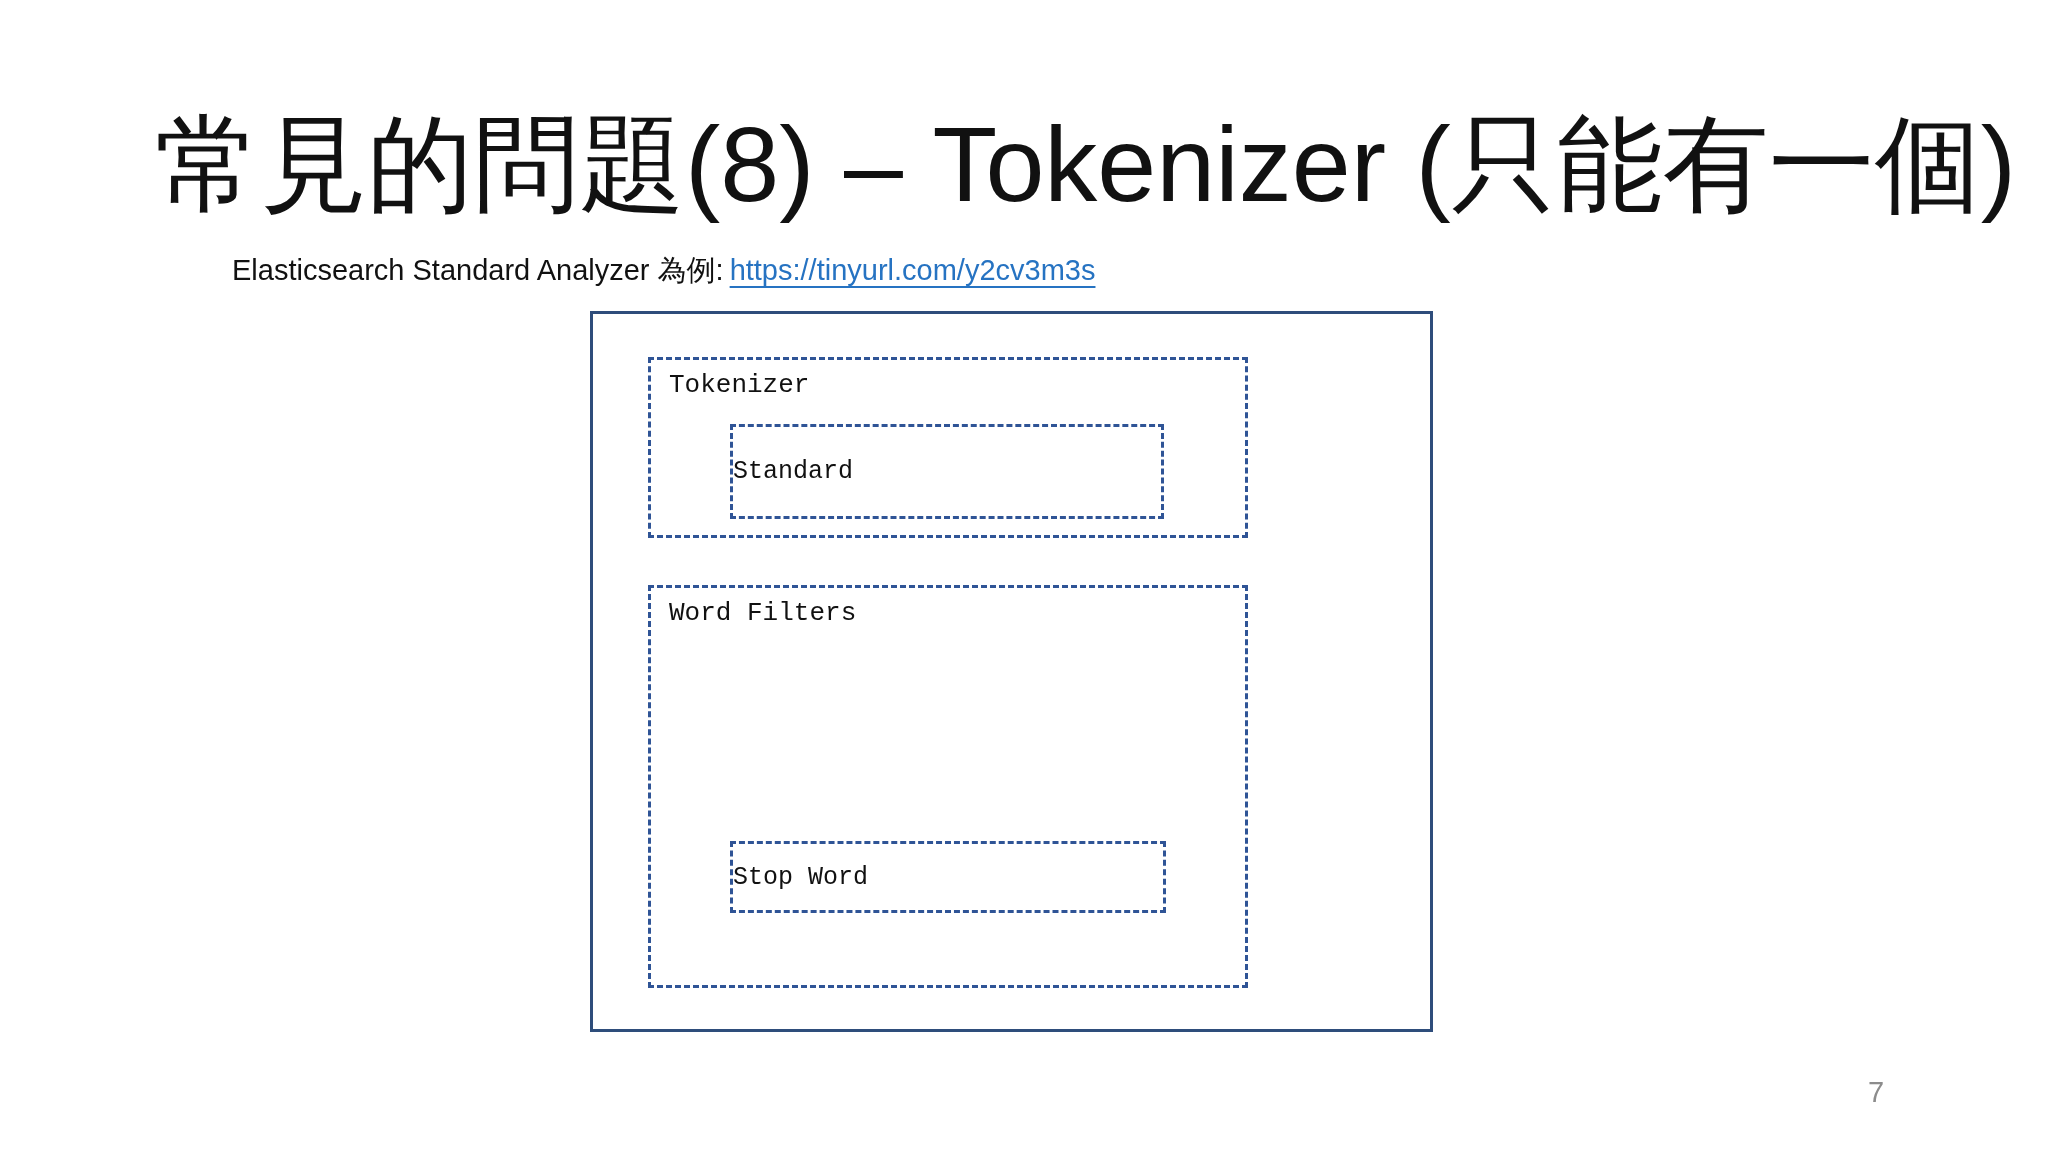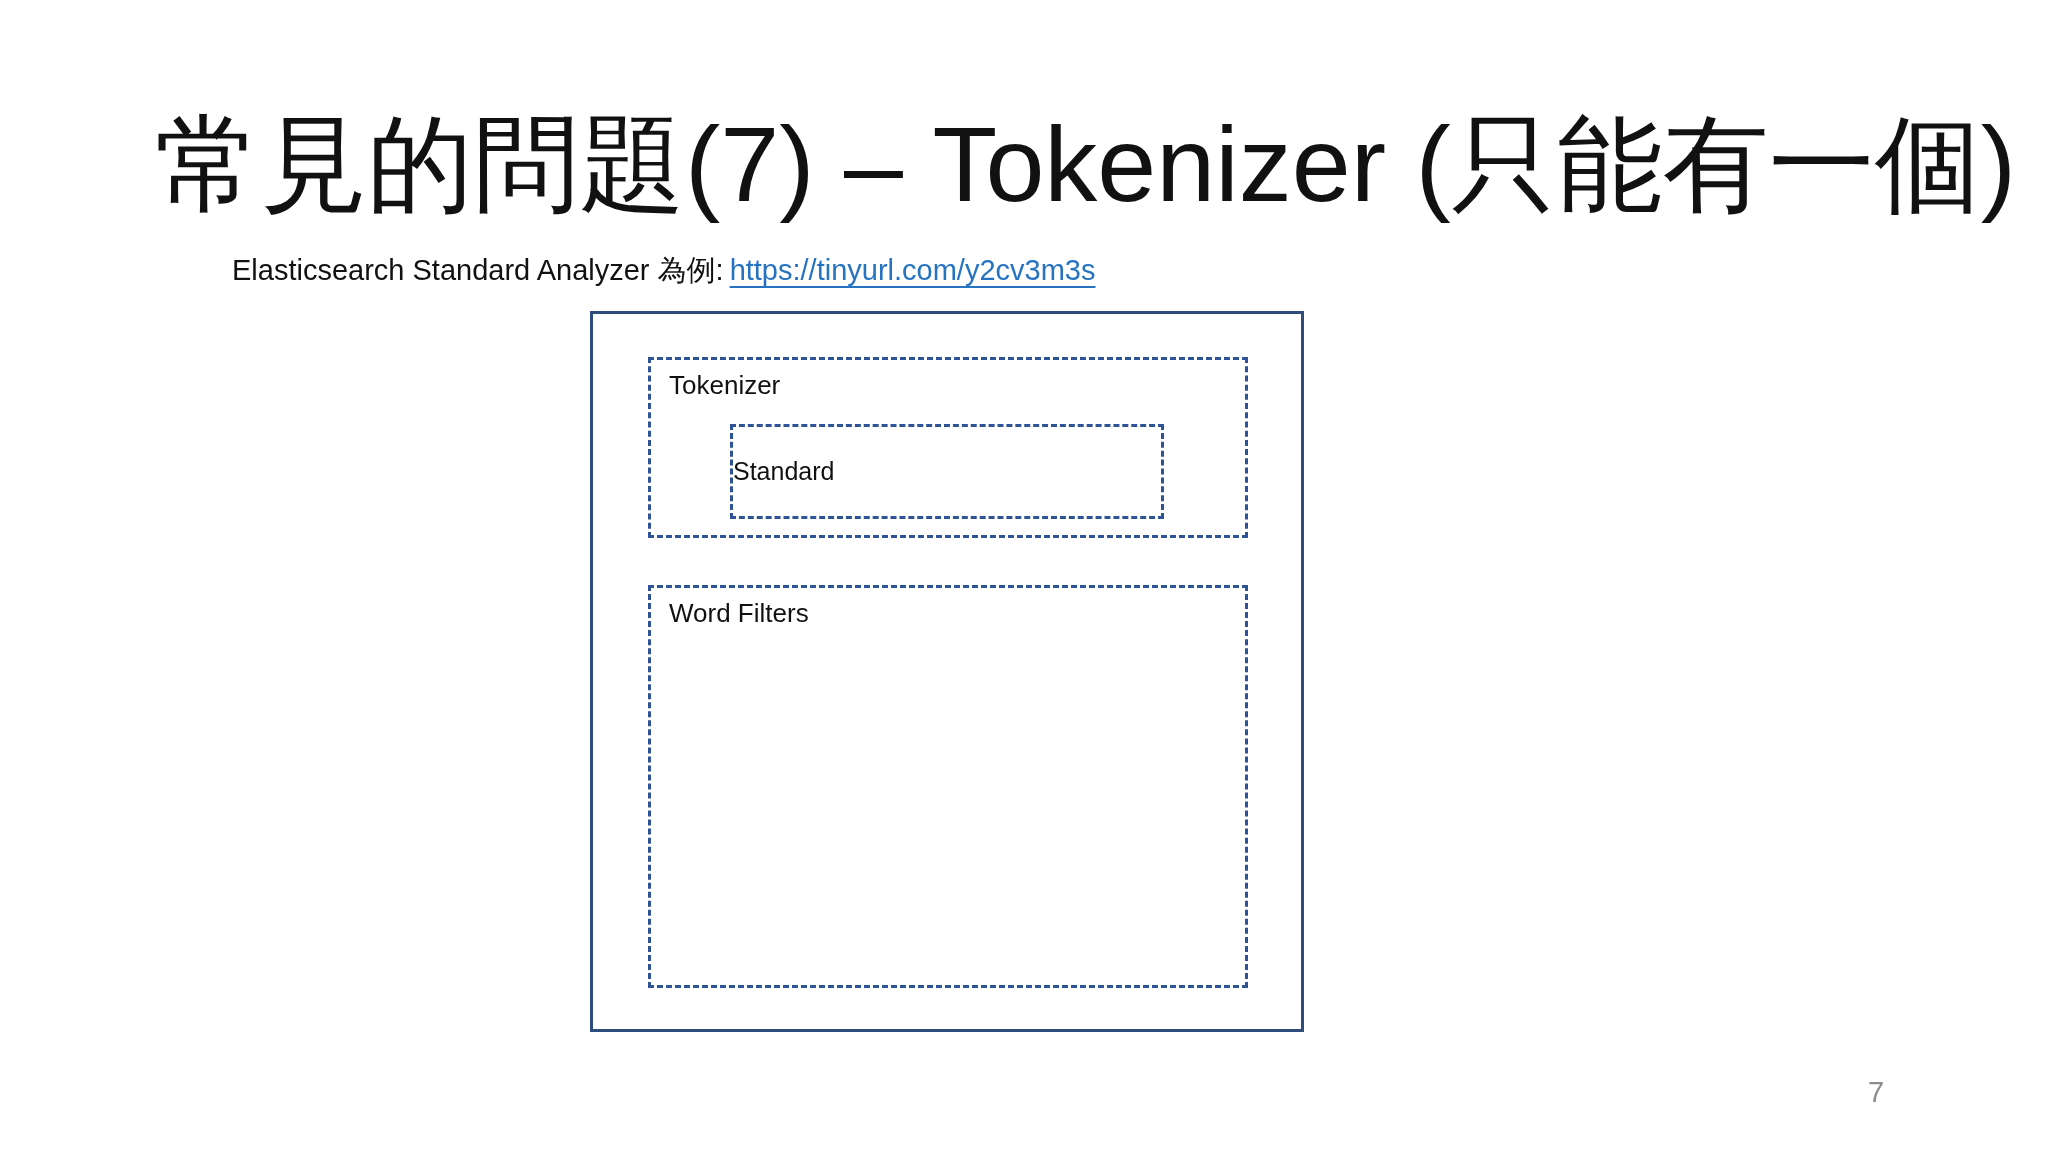--- a/index.html
+++ b/index.html
@@ -48,24 +48,25 @@
     text-decoration-thickness: 2px;
     text-underline-offset: 6px;
     margin-left: 6px;
     cursor: pointer;
   }
 
   .outer-box {
     position: absolute;
     left: 590px;
     top: 311px;
-    width: 714px;
+    width: 843px;
     height: 721px;
     border: 3px solid var(--outer-border);
     background: transparent;
+    font-family: Liberation Mono, monospace;
   }
 
   .group {
     position: absolute;
     border: 3px dashed var(--dashed-border);
   }
   .tokenizer-group { left: 55px; top: 43px; width: 600px; height: 181px; }
   .filters-group   { left: 55px; top: 271px; width: 600px; height: 403px; }
 
   .group-label {
@@ -97,36 +98,39 @@
     top: 1076px;
     font-size: 29px;
     color: var(--page-number);
   }
 </style>
 </head>
 <body>
 
 <div class="slide">
 
-  <h1 class="title">常見的問題(7) – Tokenizer (只能有一個)</h1>
+  <h1 class="title">常見的問題(8) – Tokenizer (只能有一個)</h1>
 
   <div class="subtitle">
     <span class="sub-text">Elasticsearch Standard Analyzer 為例:</span><a class="link" href="#">https://tinyurl.com/y2cv3m3s</a>
   </div>
 
   <div class="outer-box">
 
     <div class="group tokenizer-group">
       <div class="group-label">Tokenizer</div>
       <div class="item-box standard-box">
         <span>Standard</span>
       </div>
     </div>
 
     <div class="group filters-group">
       <div class="group-label">Word Filters</div>
+      <div class="item-box stopword-box">
+        <span>Stop Word</span>
+      </div>
     </div>
 
   </div>
 
   <div class="page-number">7</div>
 
 </div>
 
 </body></html>

